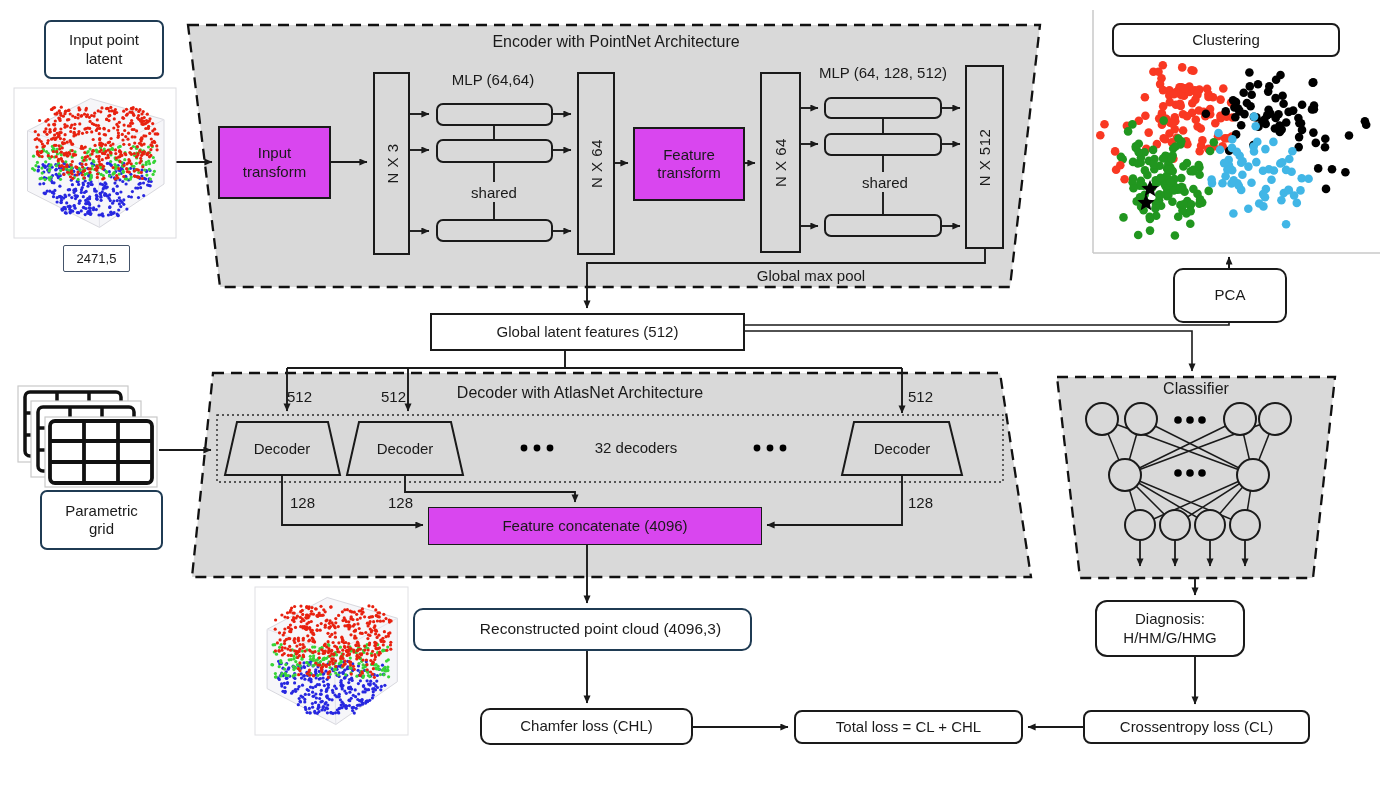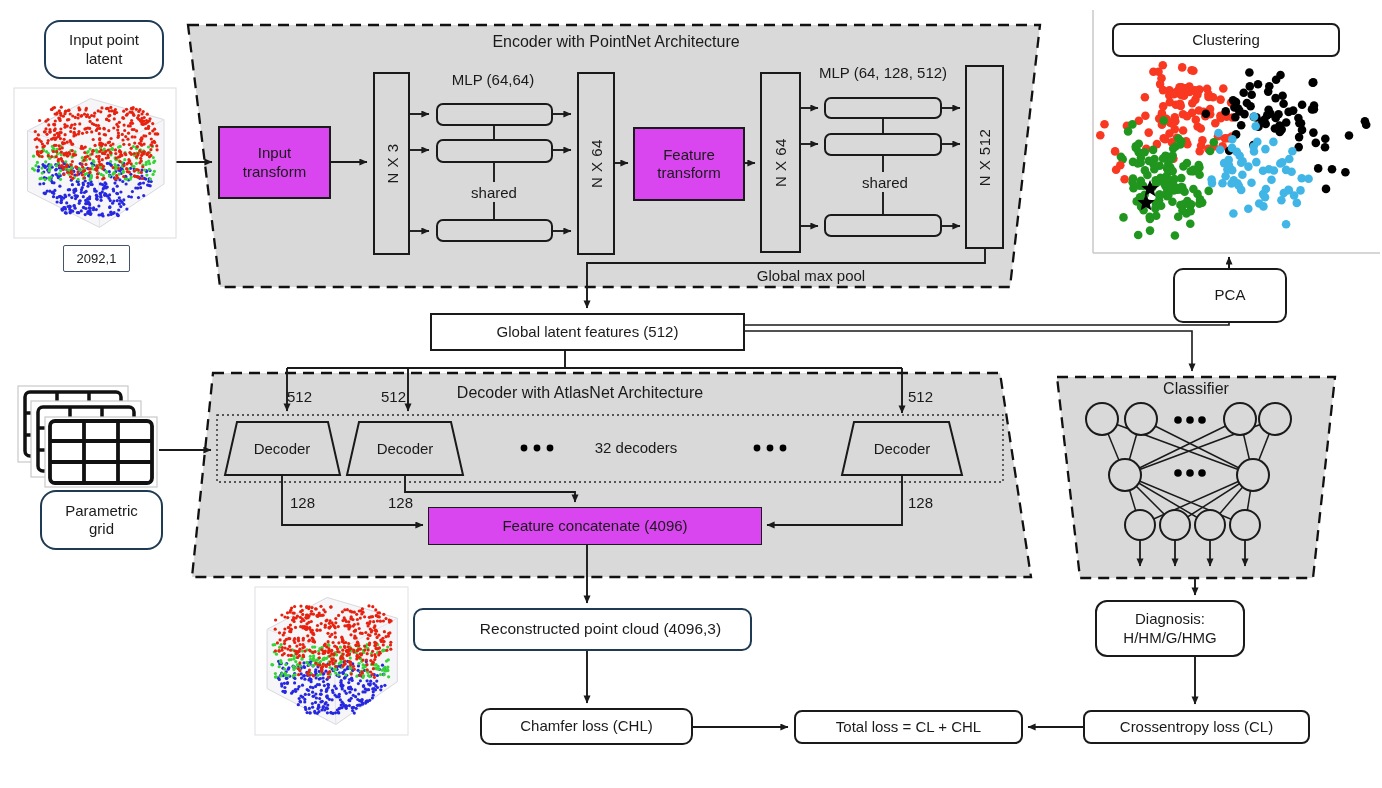--- a/index.html
+++ b/index.html
@@ -3,21 +3,21 @@
 <meta charset="utf-8">
 <style>
   html,body{margin:0;padding:0;background:#fff;}
   .canvas{position:relative;width:1382px;height:788px;background:#fff;overflow:hidden;
           font-family:"Liberation Sans",sans-serif;color:#1a1a1a;}
   .canvas svg{position:absolute;left:0;top:0;}
   .box{position:absolute;box-sizing:border-box;display:flex;flex-direction:column;
        align-items:center;justify-content:center;text-align:center;line-height:1.22;
        background:#fff;border:2px solid #1a1a1a;font-size:15px;}
   .graybox{background:#d946ef;}
-  .navy{border:2.5px solid #1f3b53;border-radius:16px;}
+  .navy{border:2.5px solid #1f3b53;border-radius:7px;}
   .r8{border-radius:8px;} .r10{border-radius:10px;} .r12{border-radius:12px;}
   .pill{position:absolute;box-sizing:border-box;background:#d9d9d9;border:2px solid #1a1a1a;border-radius:7px;}
   .vbox{position:absolute;box-sizing:border-box;background:#d9d9d9;border:2px solid #1a1a1a;
         display:flex;align-items:center;justify-content:center;}
   .vbox span{transform:rotate(-90deg);white-space:nowrap;font-size:15px;letter-spacing:.5px;}
   .lbl{position:absolute;box-sizing:border-box;text-align:center;font-size:15px;white-space:nowrap;}
 </style>
 </head>
 <body>
 
@@ -2356,21 +2356,21 @@
           <path d="M1146.0,194.0L1148.4,199.7L1154.6,200.2L1149.9,204.3L1151.3,210.3L1146.0,207.1L1140.7,210.3L1142.1,204.3L1137.4,200.2L1143.6,199.7Z" fill="#000"></path>
         </g>
     </g>
   </svg>
 
   <div class="box navy" style="left:44px;top:20px;width:120px;height:59px;">
     <div>Input point</div>
     <div>latent</div>
   </div>
 
-  <div class="box" style="left:63px;top:245px;width:67px;height:27px;font-size:13px;border:1.5px solid #44546a;border-radius:2px;">2092,1</div>
+  <div class="box" style="left:63px;top:245px;width:67px;height:27px;font-size:13px;border:1.5px solid #44546a;border-radius:2px;">2471,5</div>
 
   <div class="lbl" style="left:416px;top:33px;width:400px;font-size:16px;">Encoder with PointNet Architecture</div>
 
   <div class="box graybox" style="left:218px;top:126px;width:113px;height:73px;">
     <div>Input</div>
     <div>transform</div>
   </div>
 
   <div class="vbox" style="left:373px;top:72px;width:37px;height:183px;">
     <span>N X 3</span>

